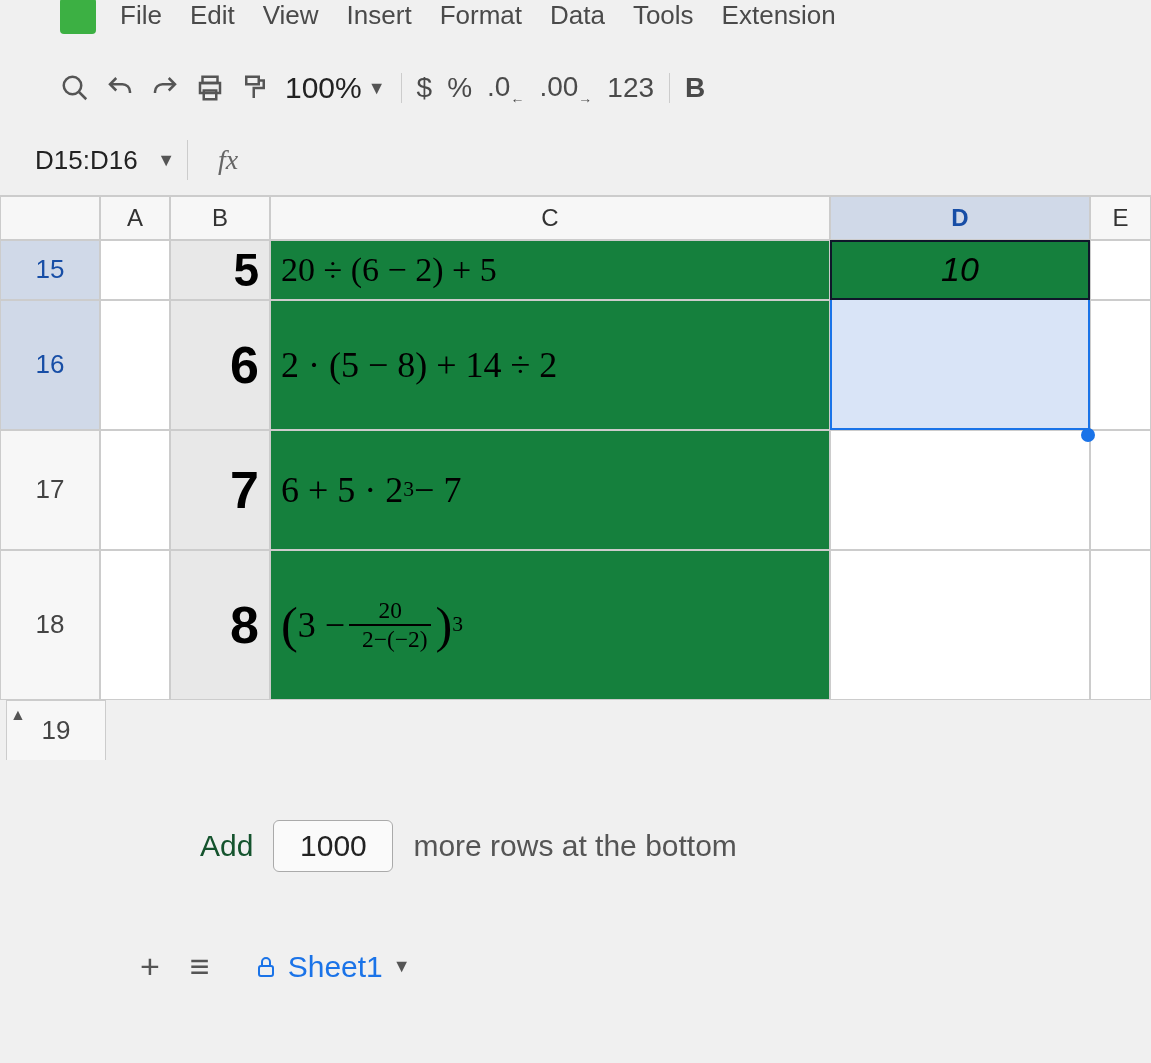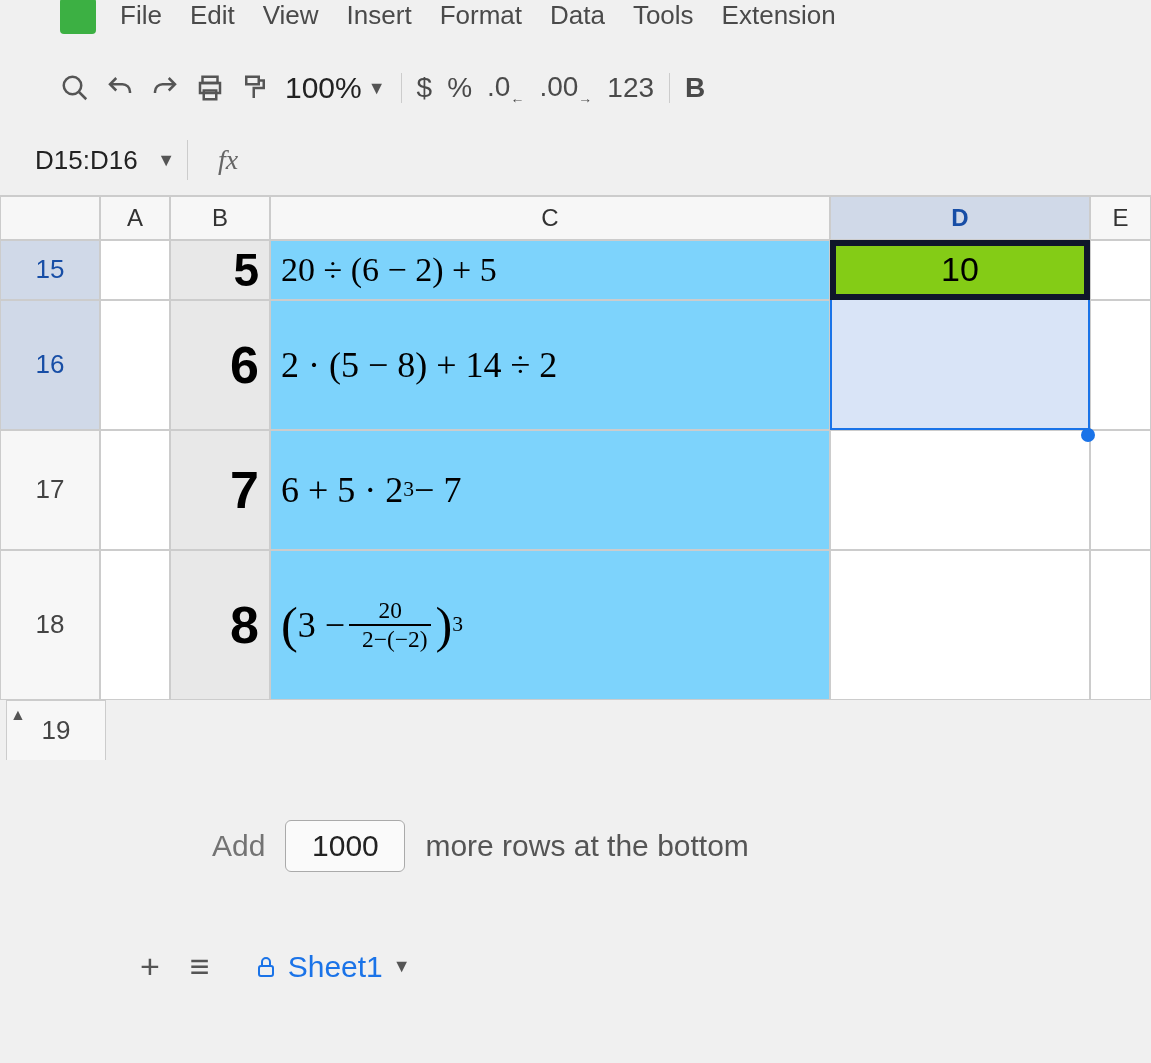--- a/index.html
+++ b/index.html
@@ -92,38 +92,38 @@
     background: #f7f7f7;
     display:flex;
     align-items:center;
     justify-content:center;
     font-size: 26px;
     color: #444;
   }
   .row-header.selected { background:#d0d9e8; color:#174ea6; }
   .cell {
     border: 1px solid #ccc;
-    background: #7dd3fc;
+    background: #15803d;
     display:flex;
     align-items:center;
     padding: 0 10px;
     font-size: 36px;
     overflow: hidden;
   }
   .cell.colB {
     font-size: 52px;
     font-weight: bold;
     justify-content: flex-end;
     background: #e8e8e8;
   }
   .cell.colC {
     font-family: 'Times New Roman', serif;
   }
   .cell.green { background:#2e8b3d; color:#000; justify-content:center; }
-  .cell.selA { background:#84cc16; border: 6px solid #0f172a; }
+  .cell.selA { background:#15803d; border: 2px solid #0f172a; font-style: italic; }
   .cell.selB { background:#d9e4f7; border: 2px solid #1a73e8; border-top:none; }
   .row15 { height: 60px; }
   .row16 { height: 130px; }
   .row17 { height: 120px; }
   .row18 { height: 150px; }
   .row19 { height: 60px; padding-left: 6px; }
   .sel-handle {
     position:absolute;
     width:14px; height:14px;
     background:#1a73e8;
@@ -140,23 +140,22 @@
   }
   .add-rows {
     display:flex;
     align-items:center;
     gap: 20px;
     padding: 60px 0 0 200px;
     font-size: 30px;
     color:#555;
   }
   .add-btn {
-    color:#737373;
+    color:#14532d;
     cursor:pointer;
-    margin-left:12px;
   }
   .add-input {
     border:1px solid #aaa;
     border-radius:6px;
     padding: 8px 18px;
     font-size: 30px;
     color:#222;
     width: 120px;
     text-align:center;
     background:#fafafa;

